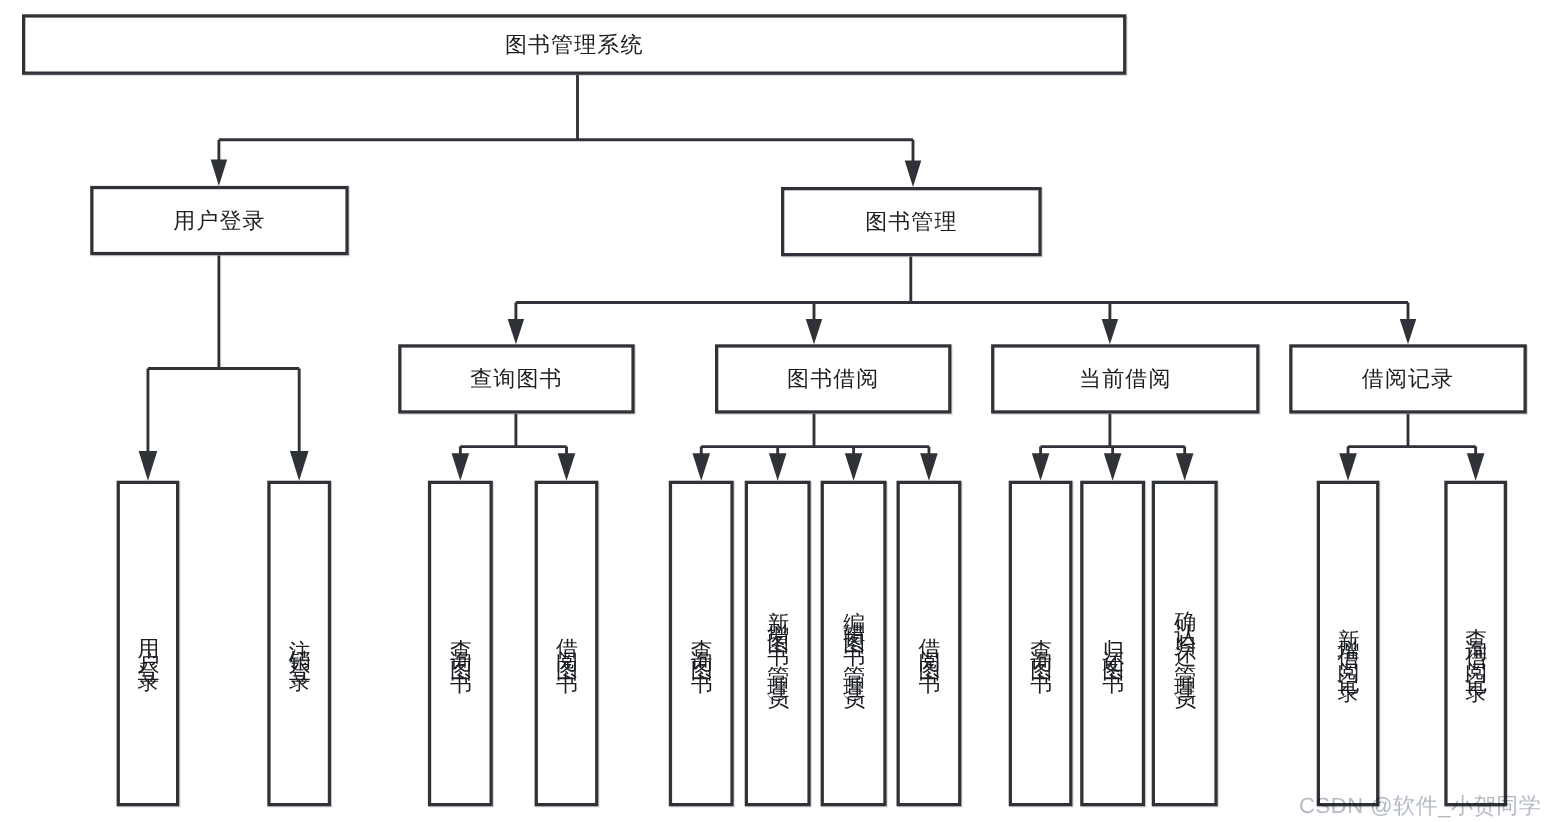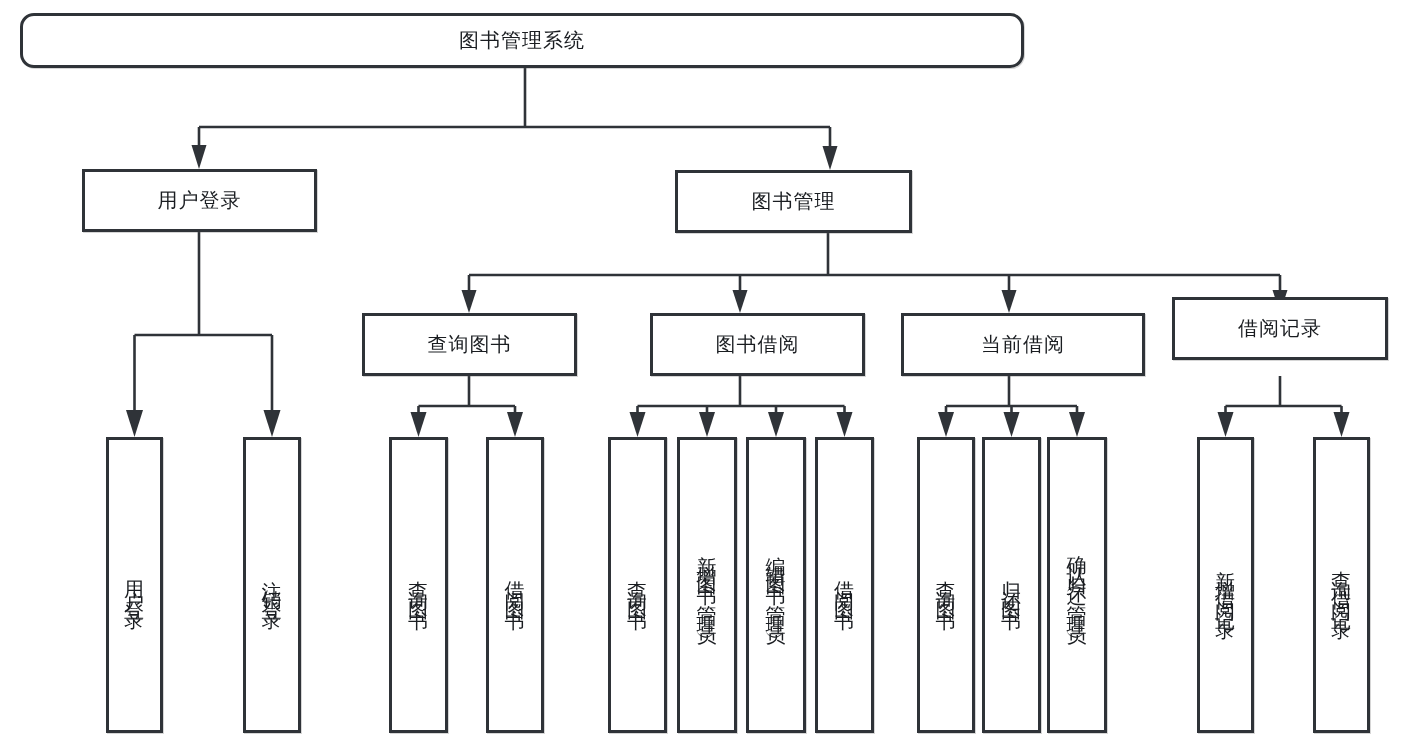--- a/index.html
+++ b/index.html
@@ -100,41 +100,41 @@
       <polygon points="1003.5,412 1019.5,412 1011.5,437"></polygon>
       <polygon points="1069,412 1085,412 1077,437"></polygon>
     </g>
     <g>
       <path d="M1280 376 V406 M1225.5 406 H1341.5 M1225.5 406 V414 M1341.5 406 V414"></path>
       <polygon points="1217.5,412 1233.5,412 1225.5,437"></polygon>
       <polygon points="1333.5,412 1349.5,412 1341.5,437"></polygon>
     </g>
   </svg>
 
-  <div class="node" style="left:20px; top:13px; width:1004px; height:55px;border-radius:14px;">
+  <div class="node" style="left:20px; top:13px; width:1004px; height:55px;">
     <span class="lbl">图书管理系统</span>
   </div>
 
   <div class="node" style="left:82px; top:169px; width:235px; height:63px;">
     <span class="lbl">用户登录</span>
   </div>
-  <div class="node" style="left:675px; top:170px; width:237px; height:63px;">
+  <div class="node" style="left:710px; top:170px; width:237px; height:63px;">
     <span class="lbl">图书管理</span>
   </div>
 
   <div class="node" style="left:362px; top:313px; width:215px; height:63px;">
     <span class="lbl">查询图书</span>
   </div>
   <div class="node" style="left:650px; top:313px; width:215px; height:63px;">
     <span class="lbl">图书借阅</span>
   </div>
   <div class="node" style="left:901px; top:313px; width:244px; height:63px;">
     <span class="lbl">当前借阅</span>
   </div>
-  <div class="node" style="left:1172px; top:297px; width:216px; height:63px;align-items:center;">
+  <div class="node" style="left:1172px; top:313px; width:216px; height:63px;align-items:center;">
     <span class="lbl">借阅记录</span>
   </div>
 
   <div class="node leaf" style="left:106px; top:437px; width:57px; height:296px;">
     <span class="lbl">用户登录</span>
   </div>
   <div class="node leaf" style="left:243px; top:437px; width:58px; height:296px;">
     <span class="lbl">注销登录</span>
   </div>
 
@@ -168,14 +168,15 @@
     <span class="lbl">确认归还（管理员）</span>
   </div>
 
   <div class="node leaf" style="left:1197px; top:437px; width:57px; height:296px;">
     <span class="lbl">新增借阅记录</span>
   </div>
   <div class="node leaf" style="left:1313px; top:437px; width:57px; height:296px;">
     <span class="lbl">查询借阅记录</span>
   </div>
 
+  <div class="watermark">CSDN @软件_小贺同学</div>
 
 </div>
 
 </body></html>

